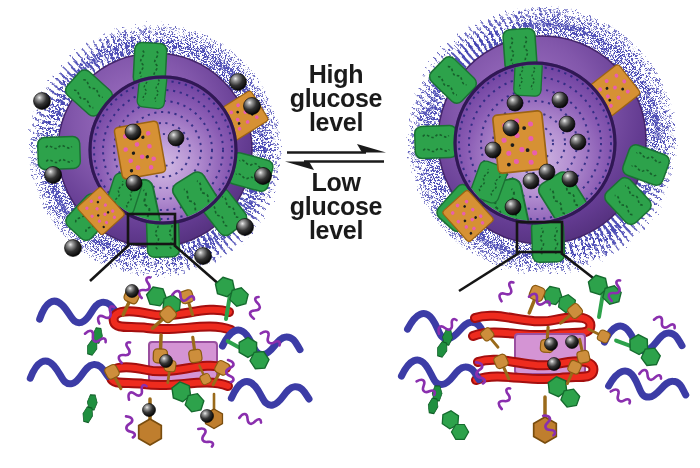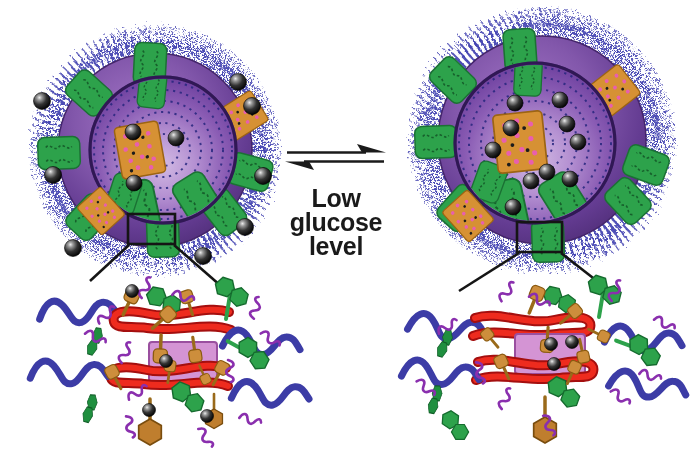--- a/index.html
+++ b/index.html
@@ -2,21 +2,21 @@
 <html><head>
 <meta charset="utf-8">
 <style>
   html,body{margin:0;padding:0;background:#fff;}
   #canvas{position:relative;width:700px;height:468px;background:#ffffff;overflow:hidden;
           font-family:"Liberation Sans", sans-serif;}
   #scene{position:absolute;left:0;top:0;}
   .label-block{position:absolute;width:128px;text-align:center;color:#1a1a1a;
                font-weight:700;font-size:25px;line-height:24px;letter-spacing:-0.3px;}
   #lbl-high{left:272px;top:62px;}
-  #lbl-low{left:272px;top:170px;margin-top:16px;}
+  #lbl-low{left:272px;top:170px;}
 
   
   .cor{fill:none;stroke:#4545b2;}
   .cor1{stroke-width:17;stroke-dasharray:2.5 3.2;opacity:.95;}
   .cor2{stroke-width:13;stroke-dasharray:2 4;opacity:.9;}
   .cor3{stroke-width:8;stroke-dasharray:1.5 5;opacity:.8;}
 
   .shellL{fill:url(#shellG);stroke:#44256a;stroke-width:1.5;}
   .cavity{stroke:#34195c;stroke-width:3;}
   .rim{fill:none;stroke:#2e1850;stroke-width:3;opacity:.6;}
@@ -344,14 +344,15 @@
     <use href="#sqg" class="sq" transform="translate(640,372) rotate(20)"></use>
     <use href="#sqg" class="sq" transform="translate(418,380) rotate(45)"></use>
   </g>
   <g>
         <circle cx="551" cy="344" r="6.5" fill="url(#gluGrad)" class="glu"></circle>
         <circle cx="572" cy="342" r="6.5" fill="url(#gluGrad)" class="glu"></circle>
         <circle cx="554" cy="364" r="6.5" fill="url(#gluGrad)" class="glu"></circle>
       </g>
 </svg>
 
+<div class="label-block" id="lbl-high">High glucose level</div>
 <div class="label-block" id="lbl-low">Low glucose level</div>
 </div>
 
 </body></html>

